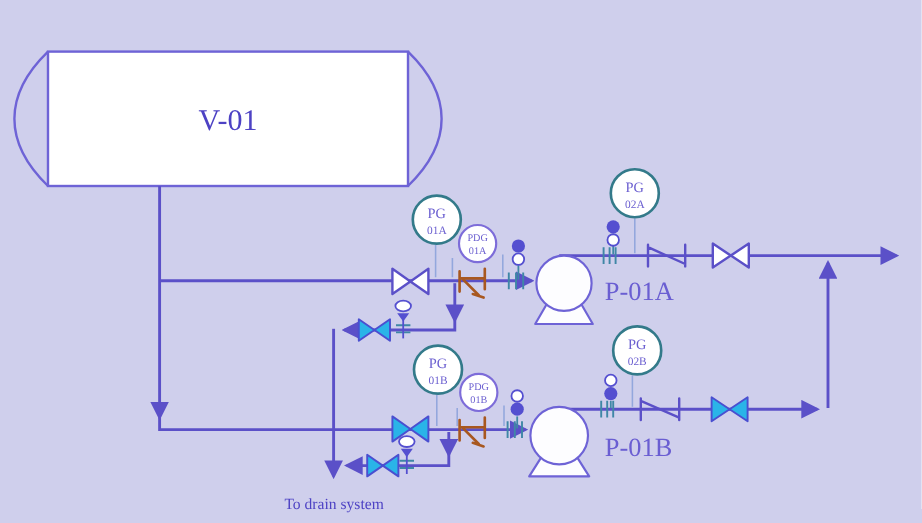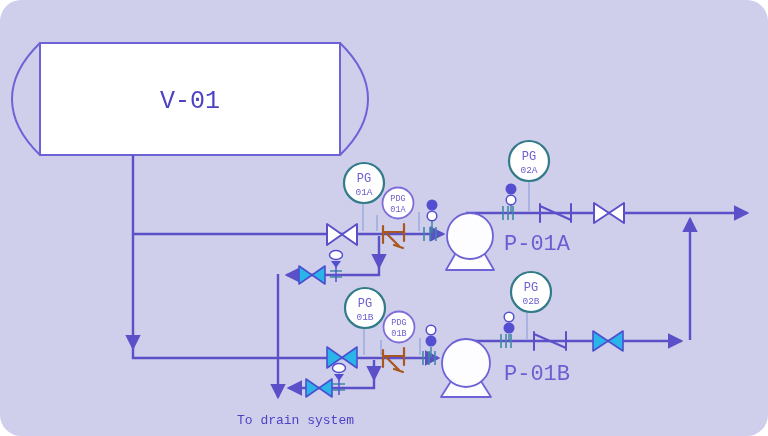--- a/index.html
+++ b/index.html
@@ -15,23 +15,22 @@
     --pdg-stroke:#7d6cd9;
     --inst-text:#6b5fd0;
     --tap-line:#93a7dd;
     --tick-teal:#3f87a6;
     --ball-purple:#544fd0;
   }
   html,body{margin:0;padding:0;}
   #canvas{
     position:relative;width:768px;height:436px;
     background:var(--background);
-    font-family:Liberation Mono, monospace;
+    font-family:Liberation Serif, serif;
     overflow:hidden;
-    border-radius:21px;
   }
   svg{display:block;}
   .pipe{stroke:var(--pipe);stroke-width:2.4;fill:none;}
   .arrowhead{fill:var(--pipe);stroke:none;}
   .tap{stroke:var(--tap-line);stroke-width:1.3;fill:none;}
   .tick{stroke:var(--tick-teal);stroke-width:1.6;fill:none;}
   .stem{stroke:var(--tick-teal);stroke-width:1.5;fill:none;}
   .valve-white{fill:#ffffff;stroke:var(--pipe);stroke-width:2;stroke-linejoin:round;}
   .valve-blue{fill:var(--valve-blue);stroke:var(--valve-blue-stroke);stroke-width:1.6;stroke-linejoin:round;}
   .check{stroke:var(--pipe);stroke-width:2;fill:none;stroke-linecap:round;}

